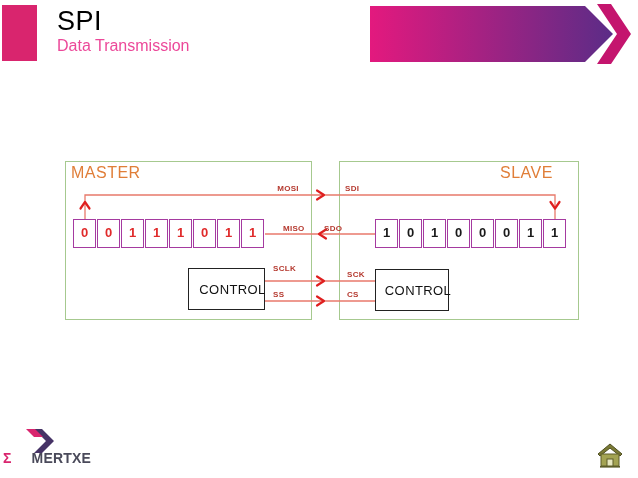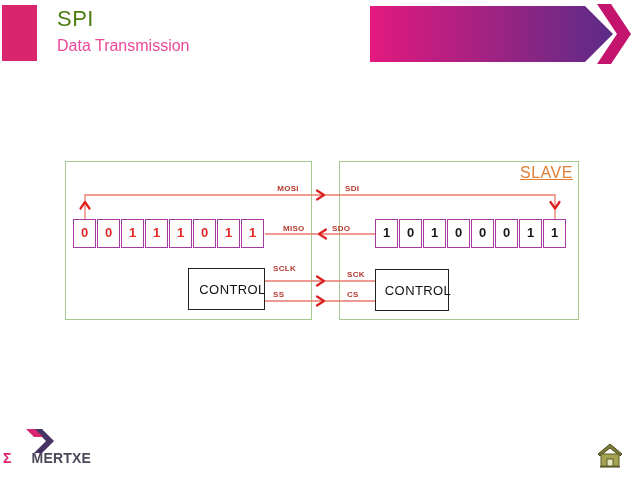--- a/index.html
+++ b/index.html
@@ -2,30 +2,30 @@
 <html><head>
 <meta charset="utf-8">
 <style>
   html,body{margin:0;padding:0;background:#fff;}
   .slide{
     position:relative;width:638px;height:478px;background:#ffffff;overflow:hidden;
     font-family:"Liberation Sans","DejaVu Sans",sans-serif;
   }
   
   .accent-block{position:absolute;left:2px;top:5px;width:35px;height:56px;background:#D9256E;}
-  .title{position:absolute;left:57px;top:6px;font-size:22px;color:#4d7c0f;letter-spacing:.5px;}
+  .title{position:absolute;left:57px;top:6px;font-size:27px;color:#000000;letter-spacing:.5px;}
   .subtitle{position:absolute;left:57px;top:37px;font-size:16px;color:#ec4899;}
   .banner{position:absolute;left:368px;top:4px;width:268px;height:60px;}
   
   .dev-box{position:absolute;border:1.4px solid #A6C98F;background:#fff;}
   .master-box{left:65px;top:161px;width:245px;height:157px;}
   .slave-box{left:339px;top:161px;width:238px;height:157px;}
   .dev-label{position:absolute;font-size:16px;color:#E07E38;letter-spacing:.5px;}
   .master-label{left:71px;top:164px;}
-  .slave-label{left:520px;top:164px;width:48px;text-align:left;text-decoration:underline;}
+  .slave-label{left:500px;top:164px;width:48px;text-align:left;}
   .register{position:absolute;top:219px;display:flex;gap:1px;}
   .master-register{left:73px;}
   .slave-register{left:375px;}
   .register .bit{
     box-sizing:border-box;width:23px;height:29px;border:1.4px solid #A53AA0;background:#fff;
     font-size:13px;font-weight:bold;text-align:center;line-height:26px;
   }
   .master-register .bit{color:#E02B2B;}
   .slave-register .bit{color:#1a1a1a;}
   .control{
@@ -34,21 +34,21 @@
   }
   .master-control{left:188px;top:268px;width:77px;height:42px;}
   .slave-control{left:375px;top:269px;width:74px;height:42px;}
   .wires{position:absolute;left:0;top:0;width:638px;height:478px;pointer-events:none;}
   .sig{
     position:absolute;font-size:8px;font-weight:700;color:#B5392F;letter-spacing:.3px;line-height:9px;
   }
   .sig-mosi{left:272px;top:184px;width:32px;text-align:center;}
   .sig-sdi {left:345px;top:184px;}
   .sig-miso{left:283px;top:224px;width:32px;text-align:left;}
-  .sig-sdo {left:332px;top:224px;}
+  .sig-sdo {left:324px;top:224px;}
   .sig-sclk{left:273px;top:264px;width:34px;text-align:left;}
   .sig-sck {left:347px;top:270px;}
   .sig-ss  {left:273px;top:290px;width:34px;text-align:left;}
   .sig-cs  {left:347px;top:290px;}
   
   .logo{position:absolute;left:3px;top:429px;width:90px;height:40px;}
   .logo-arrow{position:absolute;left:23px;top:0;width:28px;height:24px;}
   .logo-text{position:absolute;left:0;top:21px;font-size:14px;font-weight:bold;letter-spacing:.2px;}
   .logo-sigma{color:#D9256E;}
   .logo-word{color:#4A4A5A;padding-left:20px;}
@@ -68,20 +68,21 @@
       <linearGradient id="bannerGrad" x1="0" y1="0" x2="1" y2="0">
         <stop offset="0" stop-color="#E3197E"></stop>
         <stop offset="1" stop-color="#5B2C87"></stop>
       </linearGradient>
     </defs>
     <polygon points="229,0 243,0 263,30 243,60 229,60 249,30" fill="#C4156E"></polygon>
     <polygon points="2,2 217,2 245,30 217,58 2,58" fill="url(#bannerGrad)"></polygon>
   </svg>
 
   <div class="dev-box master-box"></div>
+  <div class="dev-label master-label">MASTER</div>
   <div class="register master-register">
       <span class="bit">0</span>
       <span class="bit">0</span>
       <span class="bit">1</span>
       <span class="bit">1</span>
       <span class="bit">1</span>
       <span class="bit">0</span>
       <span class="bit">1</span>
       <span class="bit">1</span>
     </div>

